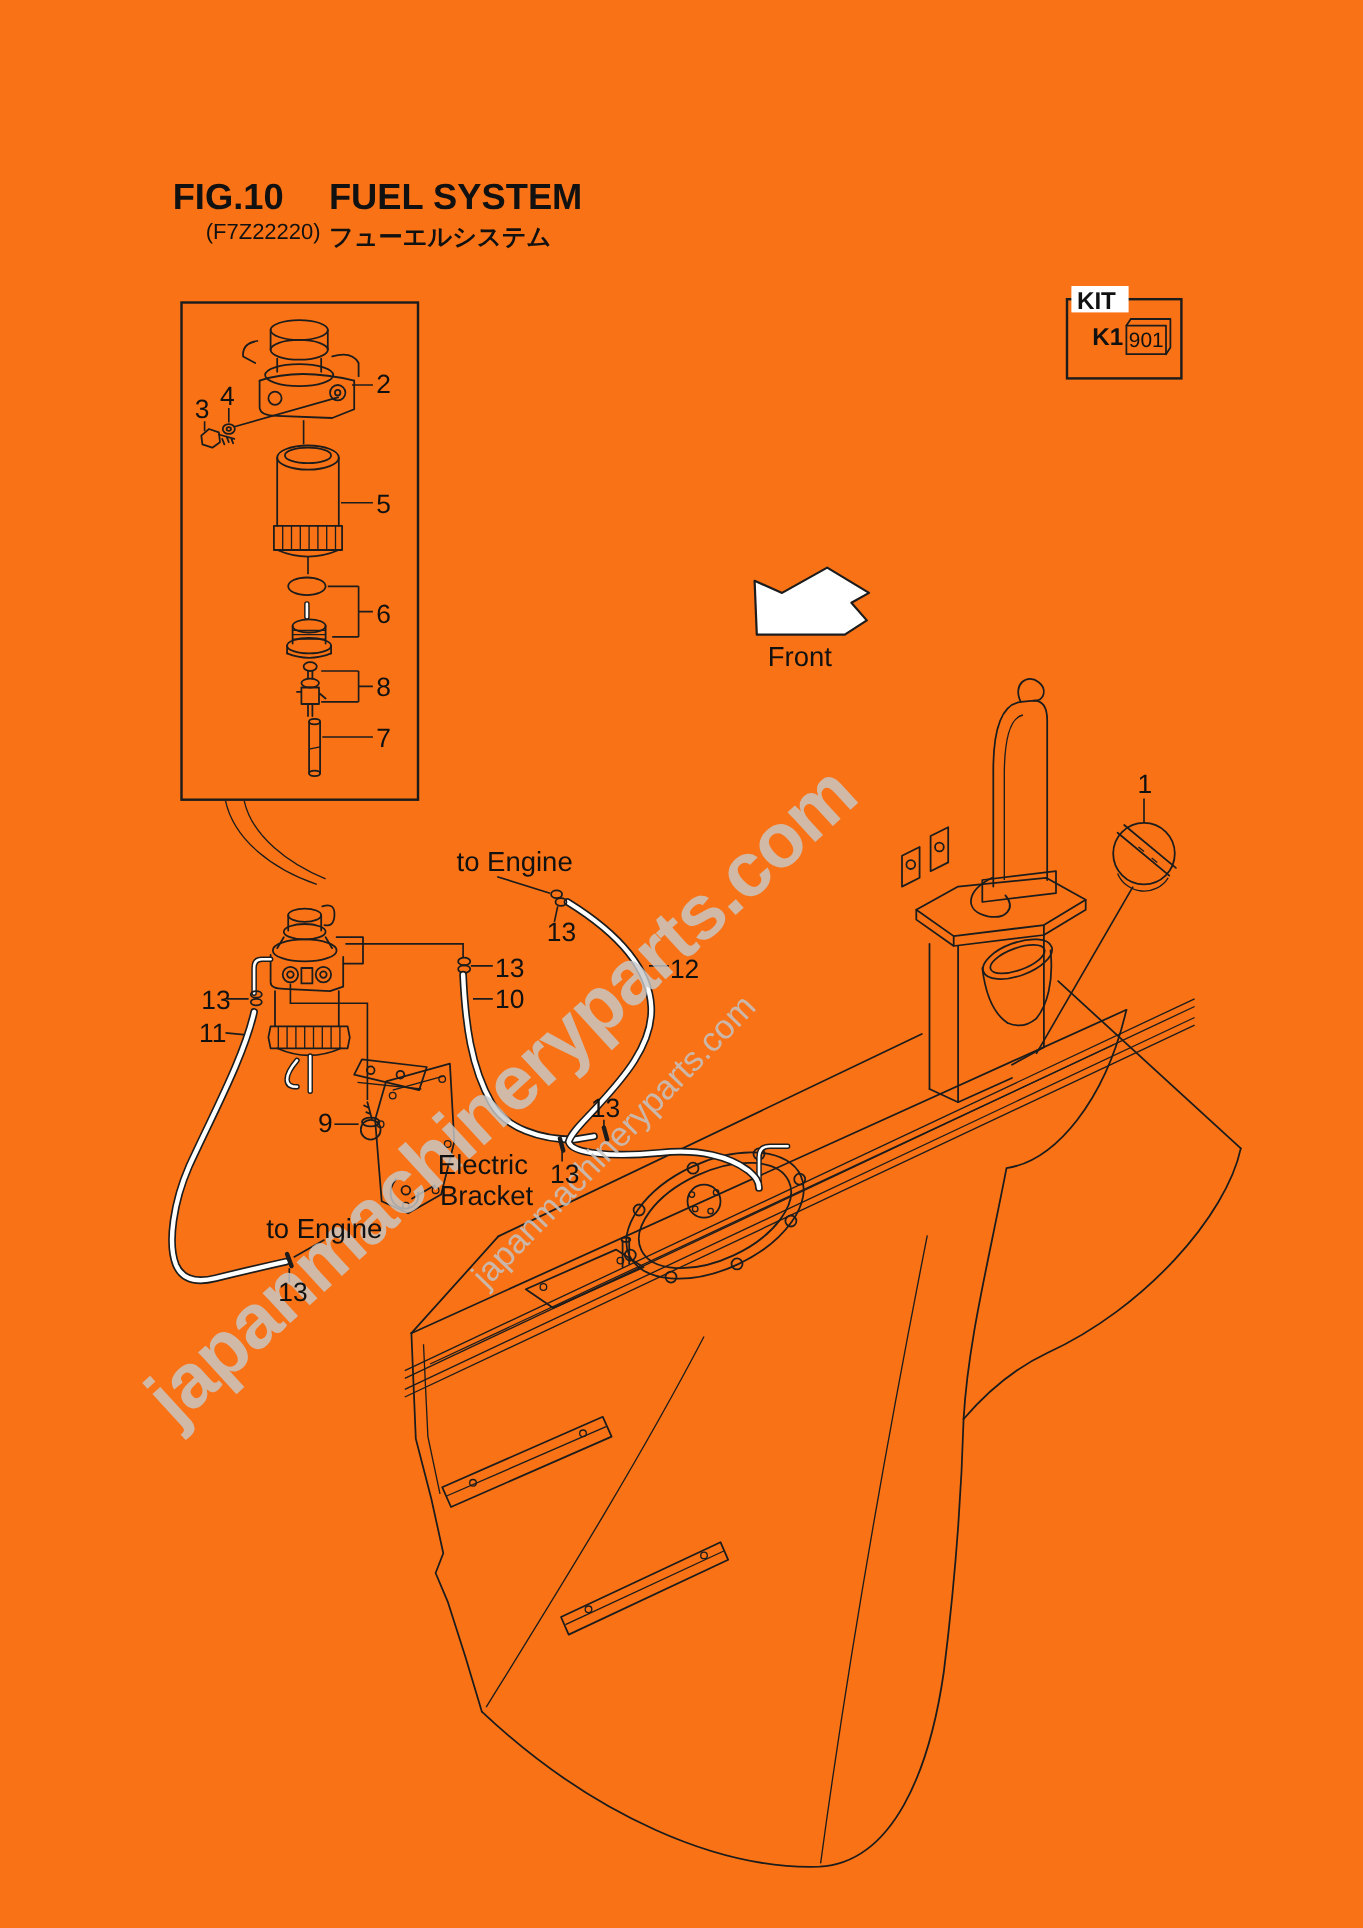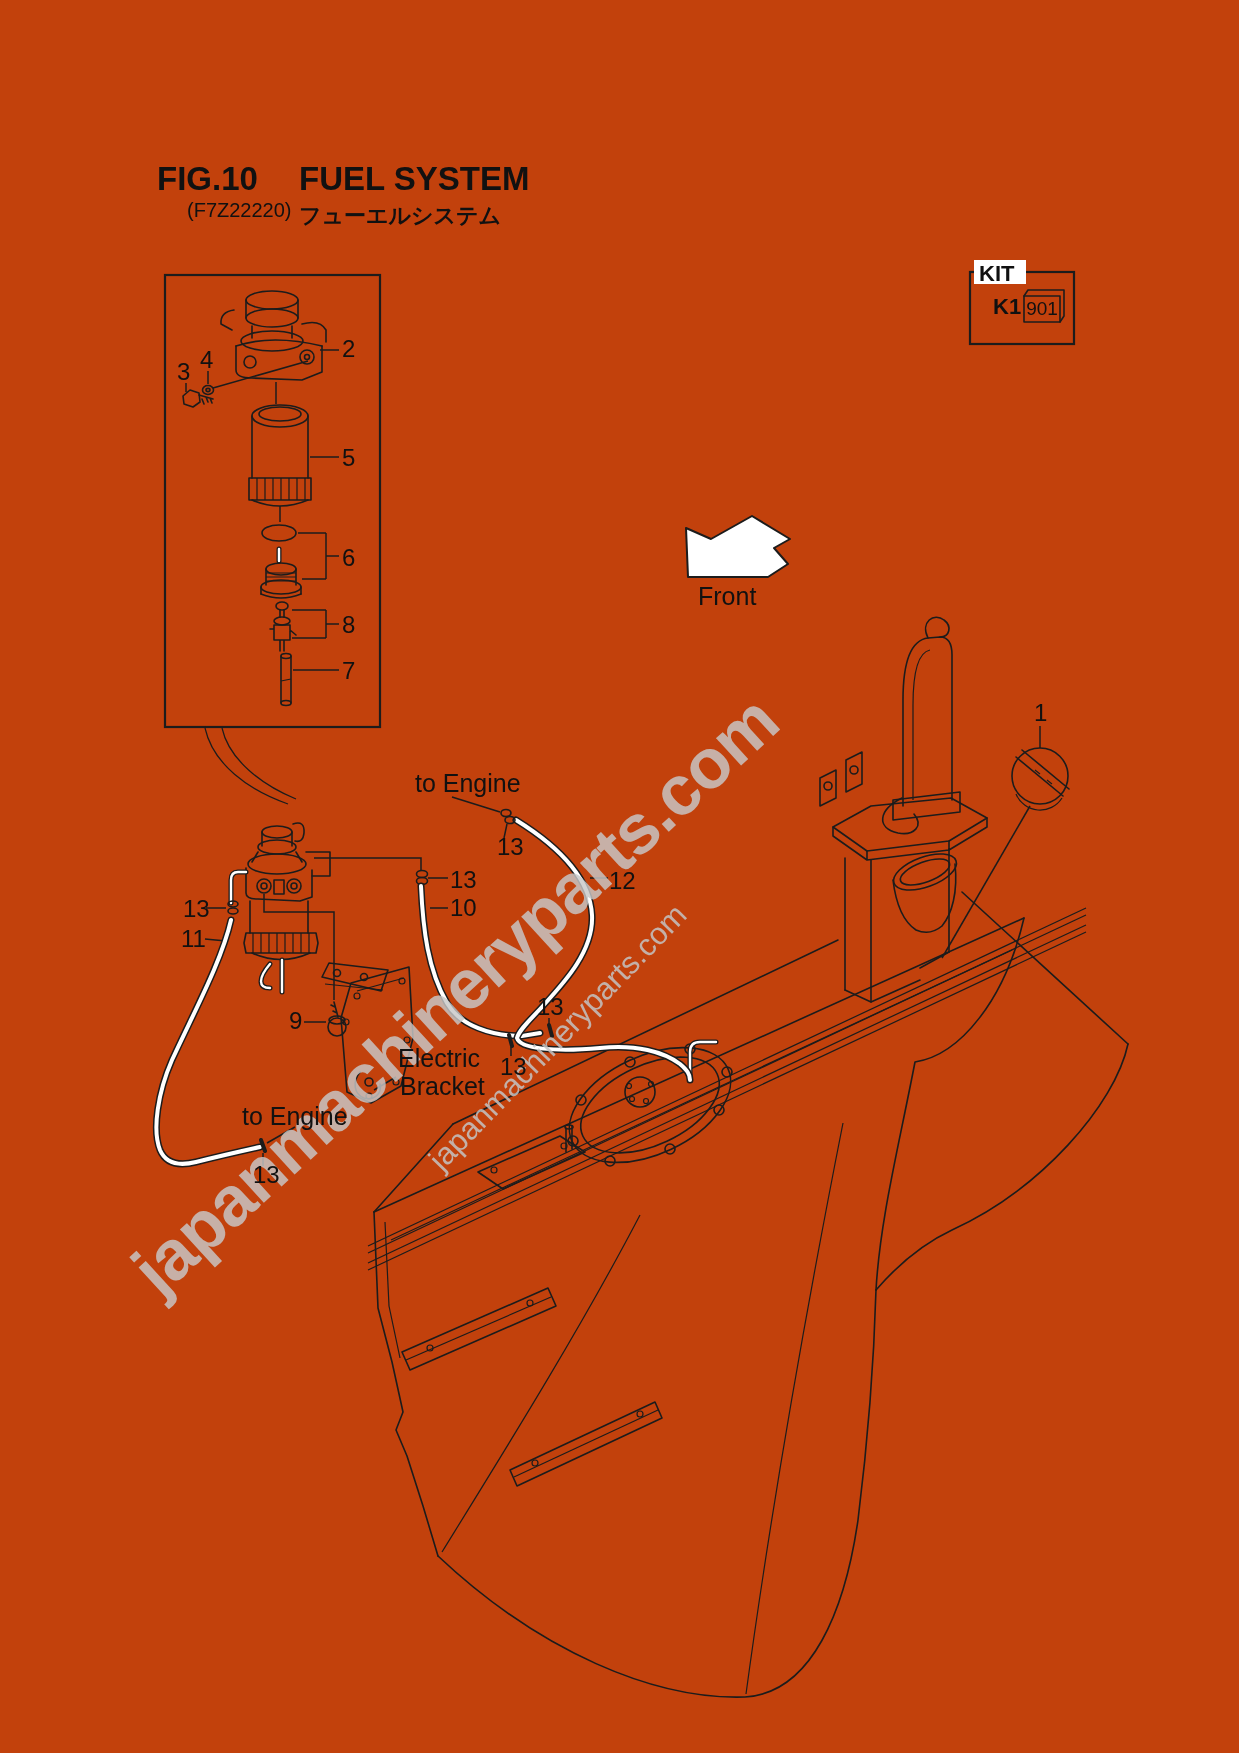--- a/index.html
+++ b/index.html
@@ -1,16 +1,16 @@
 <!DOCTYPE html>
 <html><head>
 <meta charset="utf-8">
 <style>
   html,body{margin:0;padding:0;background:#ffffff;}
-  .page{width:1239px;height:1753px;background:#c2410c;position:relative;overflow:hidden;
+  .page{width:1239px;height:1753px;background:#f97316;position:relative;overflow:hidden;
         font-family:"Liberation Sans",sans-serif;}
   svg{display:block;}
   .ln{stroke:#1c1c1c;stroke-width:1.6;fill:none;stroke-linecap:round;stroke-linejoin:round;}
   .ln2{stroke:#1c1c1c;stroke-width:2.2;fill:none;}
   .thin{stroke:#1c1c1c;stroke-width:1.2;fill:none;}
   .lead{stroke:#1c1c1c;stroke-width:1.5;fill:none;}
   .hoseO{stroke:#1c1c1c;stroke-width:7;fill:none;stroke-linecap:round;}
   .hoseI{stroke:#ffffff;stroke-width:4;fill:none;stroke-linecap:round;}
   .tubeO{stroke:#1c1c1c;stroke-width:5;fill:none;stroke-linecap:round;}
   .tubeI{stroke:#ffffff;stroke-width:2.4;fill:none;stroke-linecap:round;}

